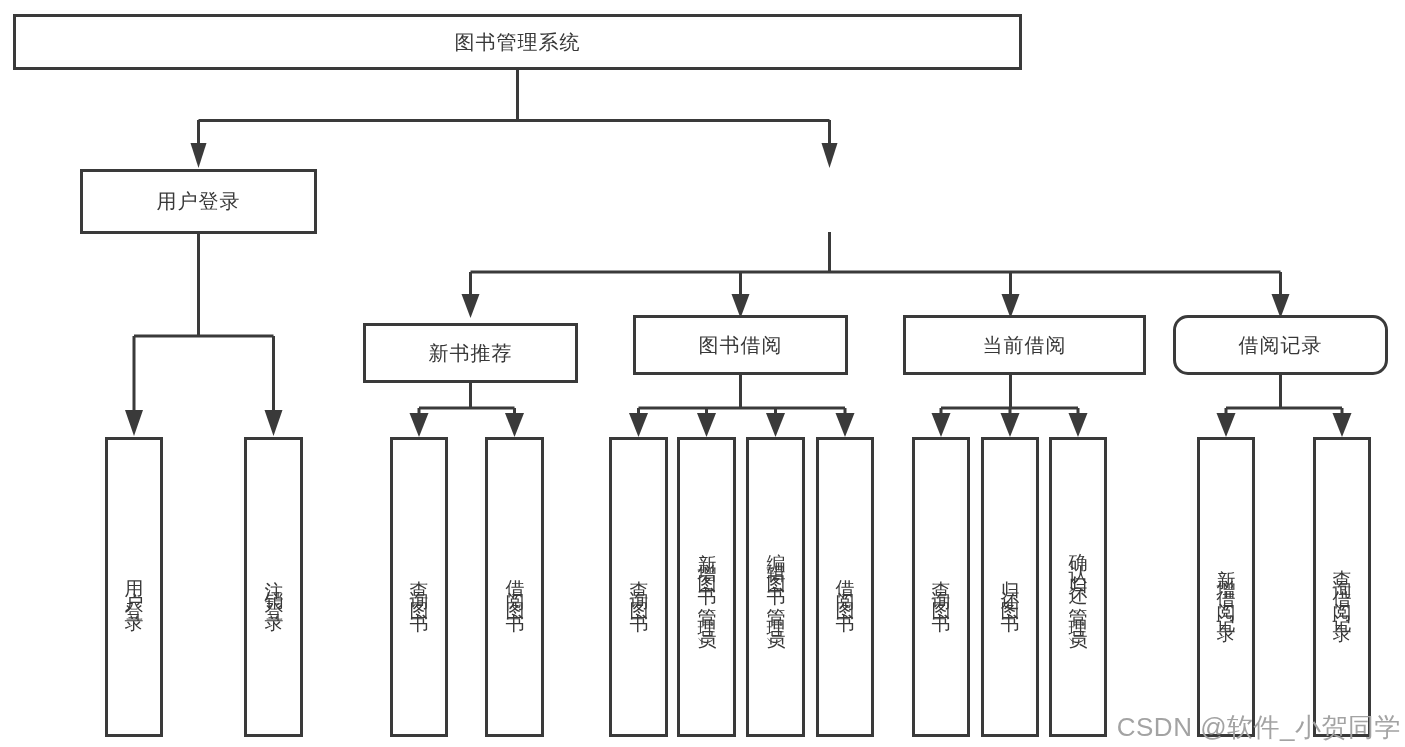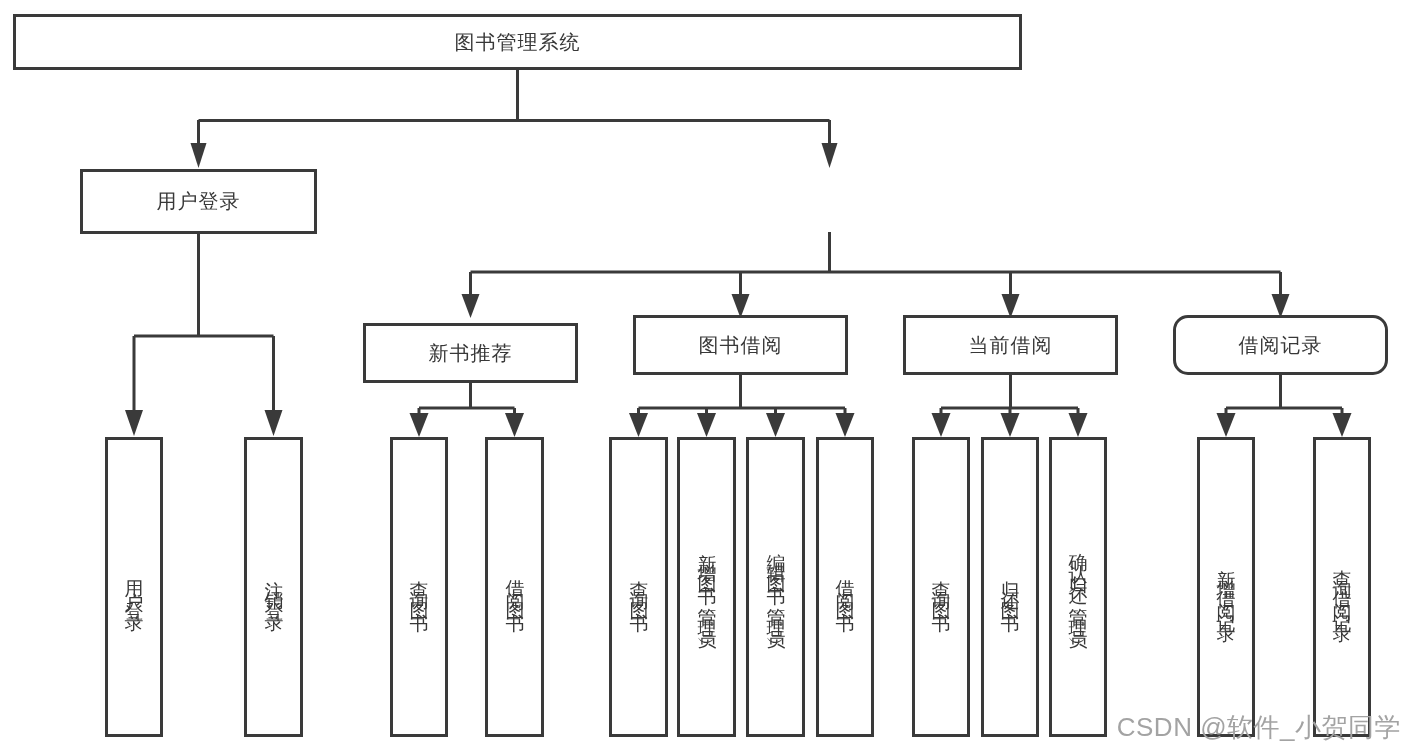--- a/index.html
+++ b/index.html
@@ -75,21 +75,21 @@
       <polygon points="1332.5,413 1351.5,413 1342,437"></polygon>
     </g>
   </svg>
 
   <div class="node hbox" style="left:13px;top:14px;width:1009px;height:56px;">图书管理系统</div>
 
   <div class="node hbox" style="left:80px;top:169px;width:237px;height:65px;">用户登录</div>
 
   <div class="node hbox" style="left:363px;top:315px;width:215px;height:60px;margin-top:8px;">新书推荐</div>
   <div class="node hbox" style="left:633px;top:315px;width:215px;height:60px;text-align:right;">图书借阅</div>
-  <div class="node hbox" style="left:903px;top:315px;width:215px;height:60px;">当前借阅</div>
+  <div class="node hbox" style="left:903px;top:315px;width:243px;height:60px;">当前借阅</div>
   <div class="node hbox" style="left:1173px;top:315px;width:215px;height:60px;border-radius:15px;">借阅记录</div>
 
   <div class="node vbox" style="left:105px;top:437px;width:58px;height:300px;">用户登录</div>
   <div class="node vbox" style="left:244px;top:437px;width:59px;height:300px;">注销登录</div>
 
   <div class="node vbox" style="left:390px;top:437px;width:58px;height:300px;">查询图书</div>
   <div class="node vbox" style="left:485px;top:437px;width:59px;height:300px;">借阅图书</div>
 
   <div class="node vbox" style="left:609px;top:437px;width:59px;height:300px;">查询图书</div>
   <div class="node vbox" style="left:677px;top:437px;width:59px;height:300px;">新增图书（管理员）</div>

